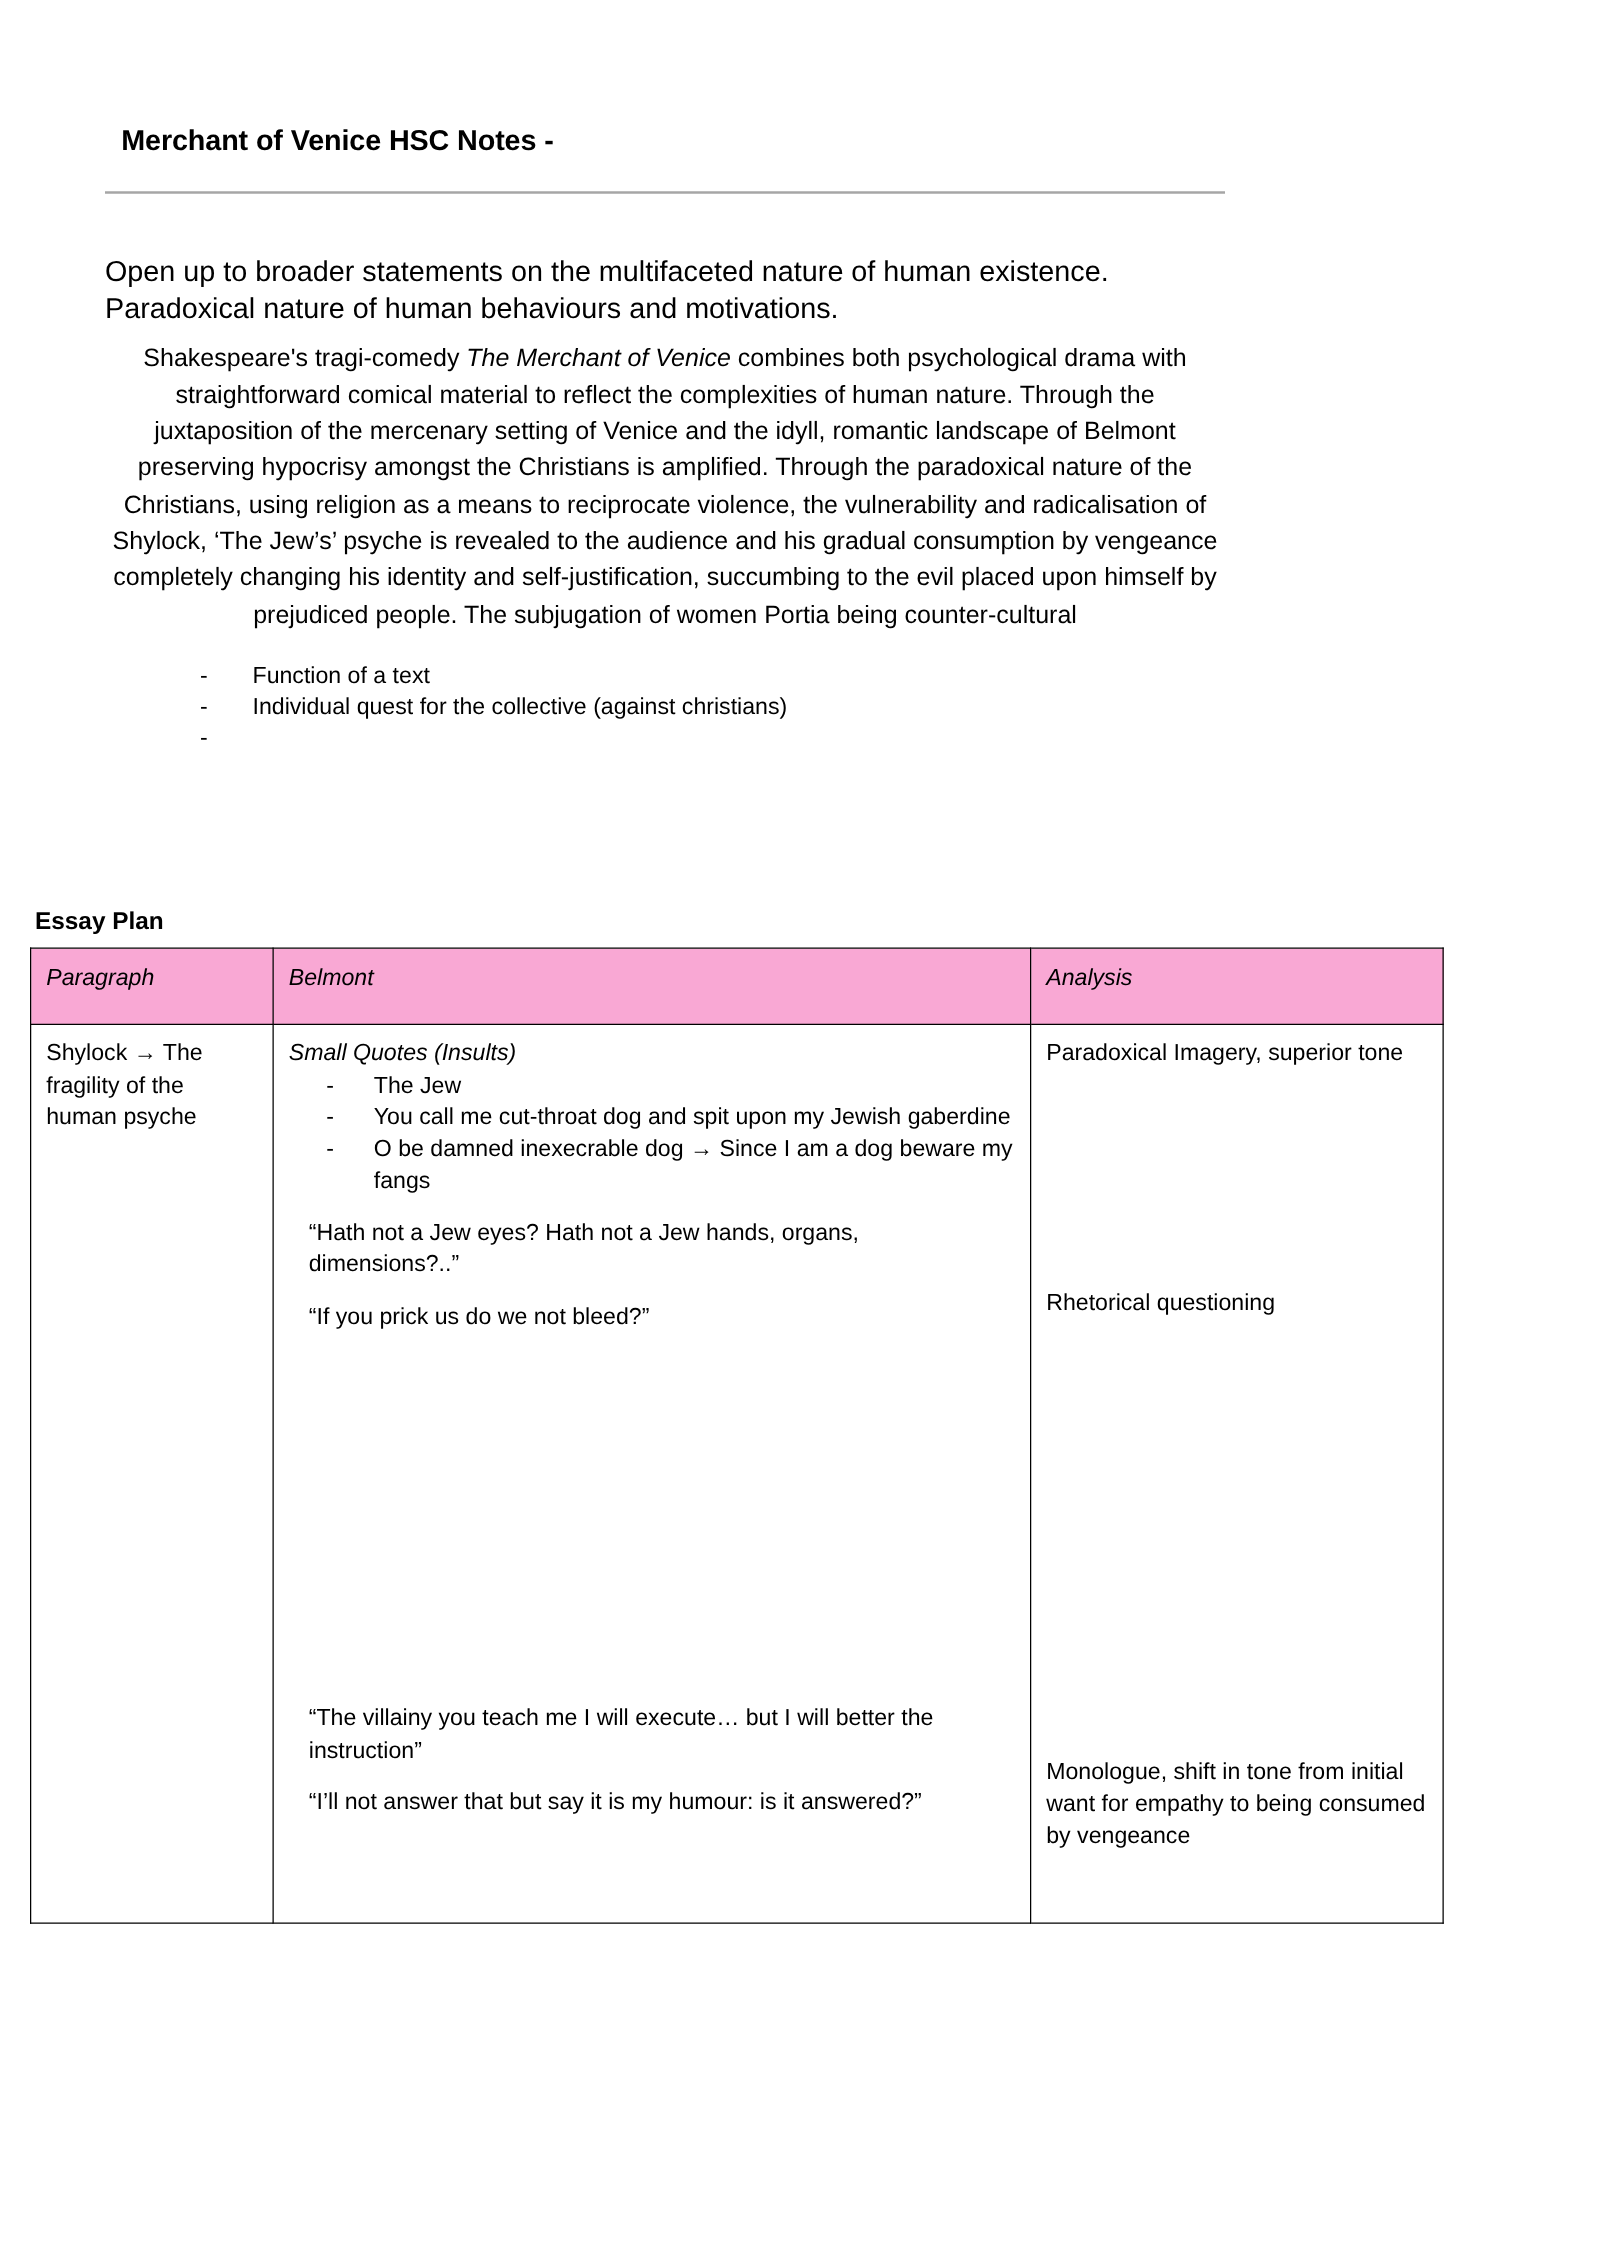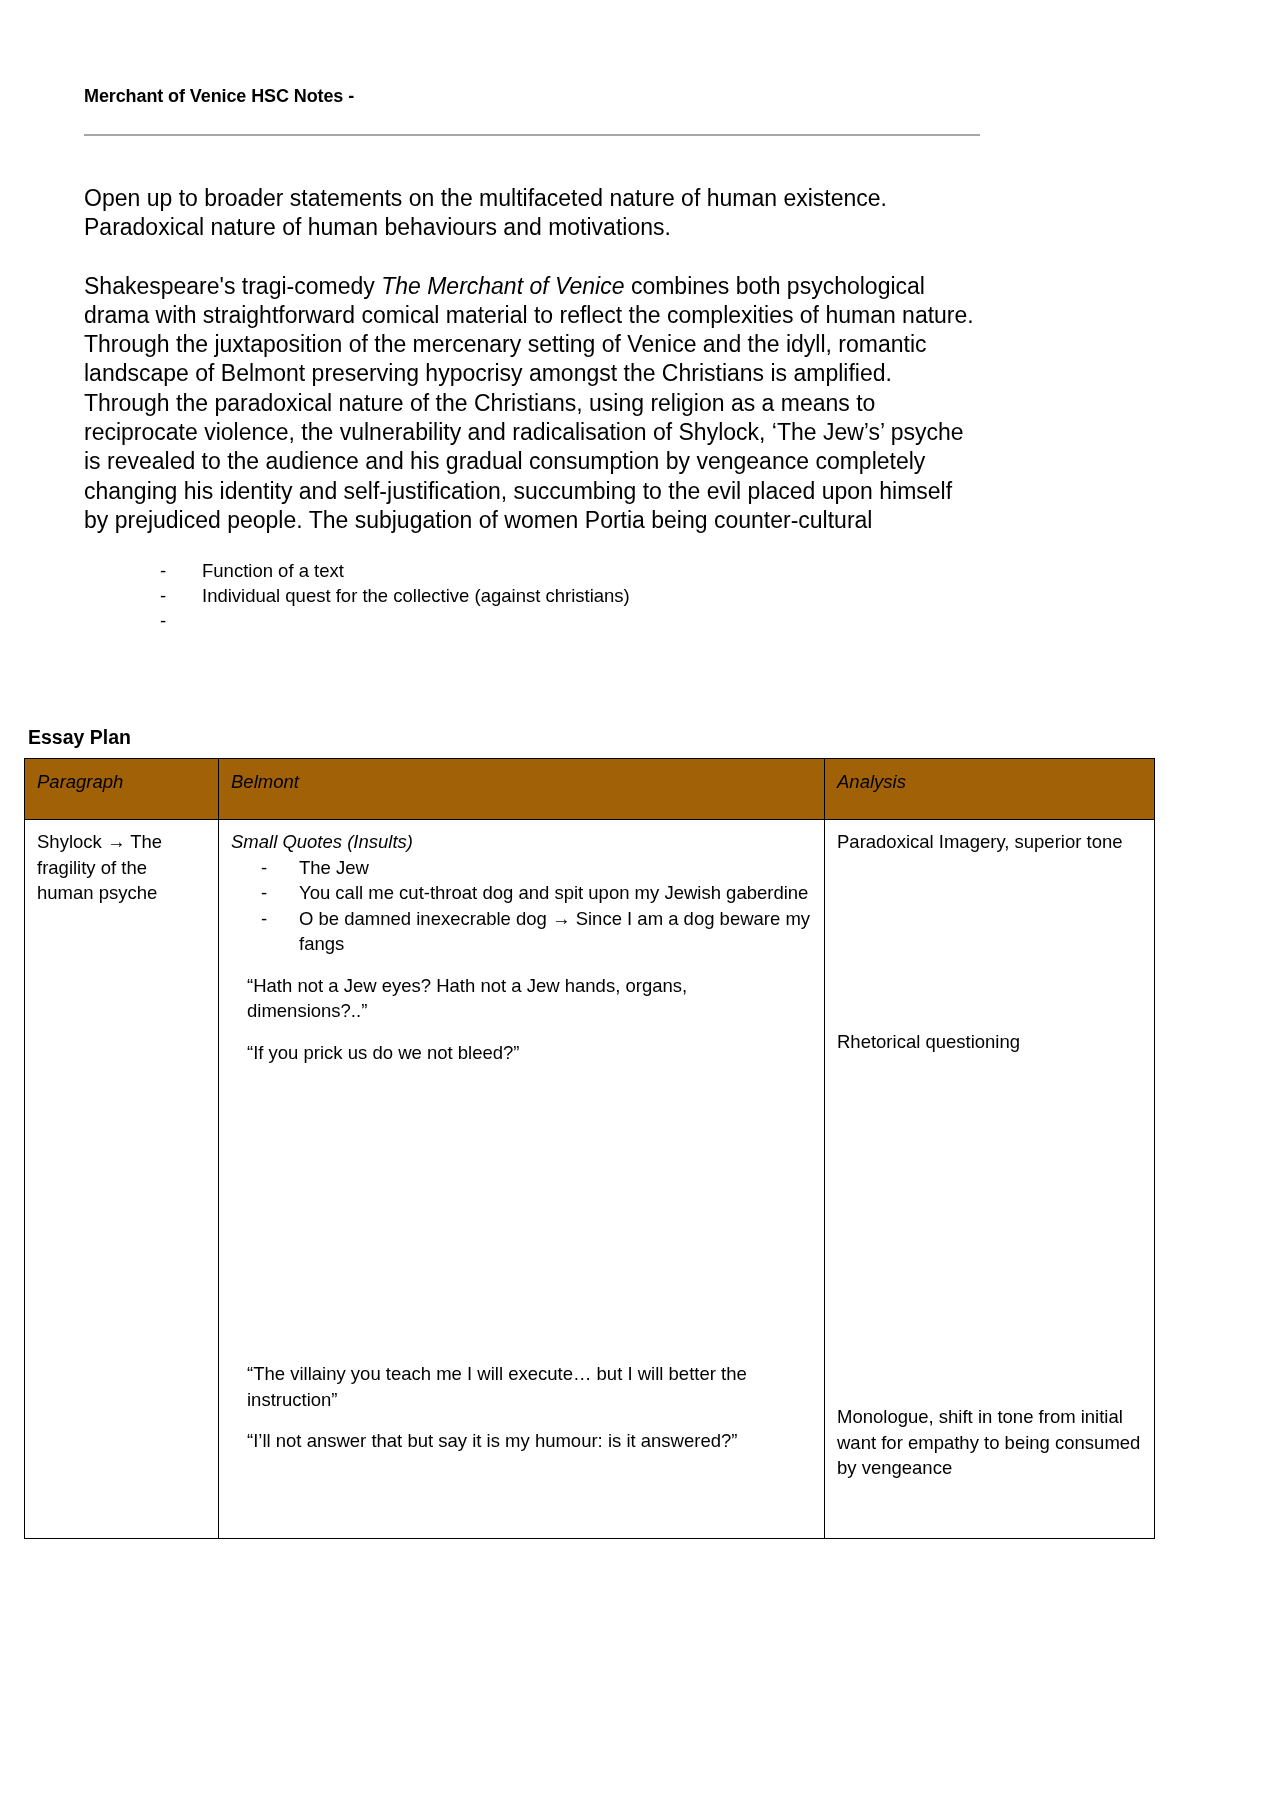--- a/index.html
+++ b/index.html
@@ -24,47 +24,47 @@
   }
   .content {
     position: absolute;
     left: 84px;
     top: 86px;
     width: 896px;
   }
 
   
   .doc-title {
-    font-size: 18px;
+    font-size: 23px;
     font-weight: bold;
     letter-spacing: -0.1px;
     line-height: 1.2;
-    margin: 0;
+    margin: 13px;
     padding: 0;
   }
   .title-rule {
     margin-top: 26px;
     height: 0;
     border-top: 2.5px solid #a6a6a6;
     width: 896px;
   }
 
   
   .intro-block {
     margin-top: 48px;
     font-size: 23px;
     line-height: 29px;
   }
   .intro-line { white-space: nowrap; }
 
   .body-para {
-    margin-top: 30px;
-    font-size: 23px;
+    margin-top: 12px;
+    font-size: 20px;
     line-height: 29.3px;
-    text-align: left;
+    text-align: center;
     width: 896px;
   }
   .body-para i { font-style: italic; }
 
   
   .dash-list {
     margin: 0;
     padding: 0;
     list-style: none;
     font-size: 18.5px;
@@ -103,21 +103,21 @@
   }
   .plan-table th, .plan-table td {
     border: 1.6px solid #000000;
     vertical-align: top;
     padding: 9px 11px 9px 12px;
     line-height: 25.5px;
     font-weight: normal;
     text-align: left;
   }
   .plan-table thead th {
-    background: #a16207;
+    background: #f9a8d4;
     font-style: italic;
     height: 40px;
     padding-top: 10px;
     padding-bottom: 10px;
   }
   .col-para { width: 170px; }
   .col-quotes { width: 582px; }
   .col-analysis { width: 306px; }
 
   .cell-inner { position: relative; }

